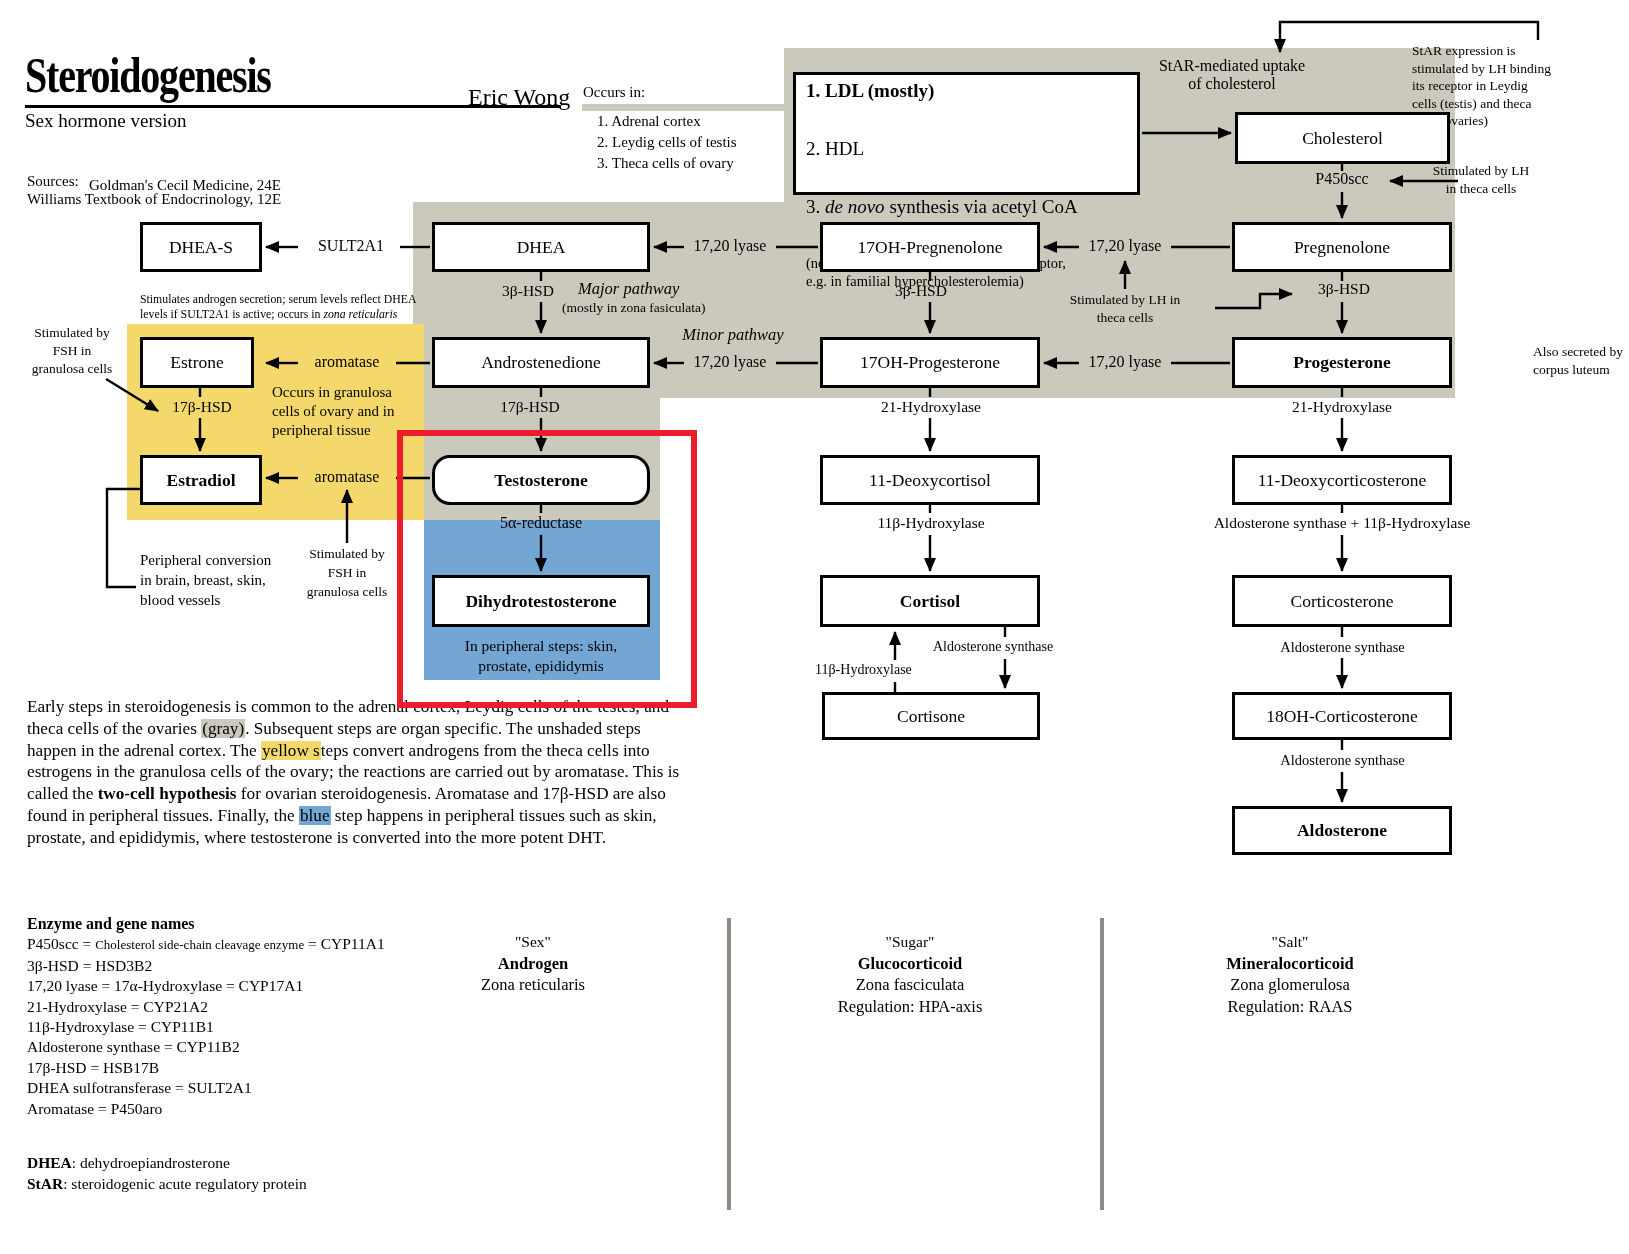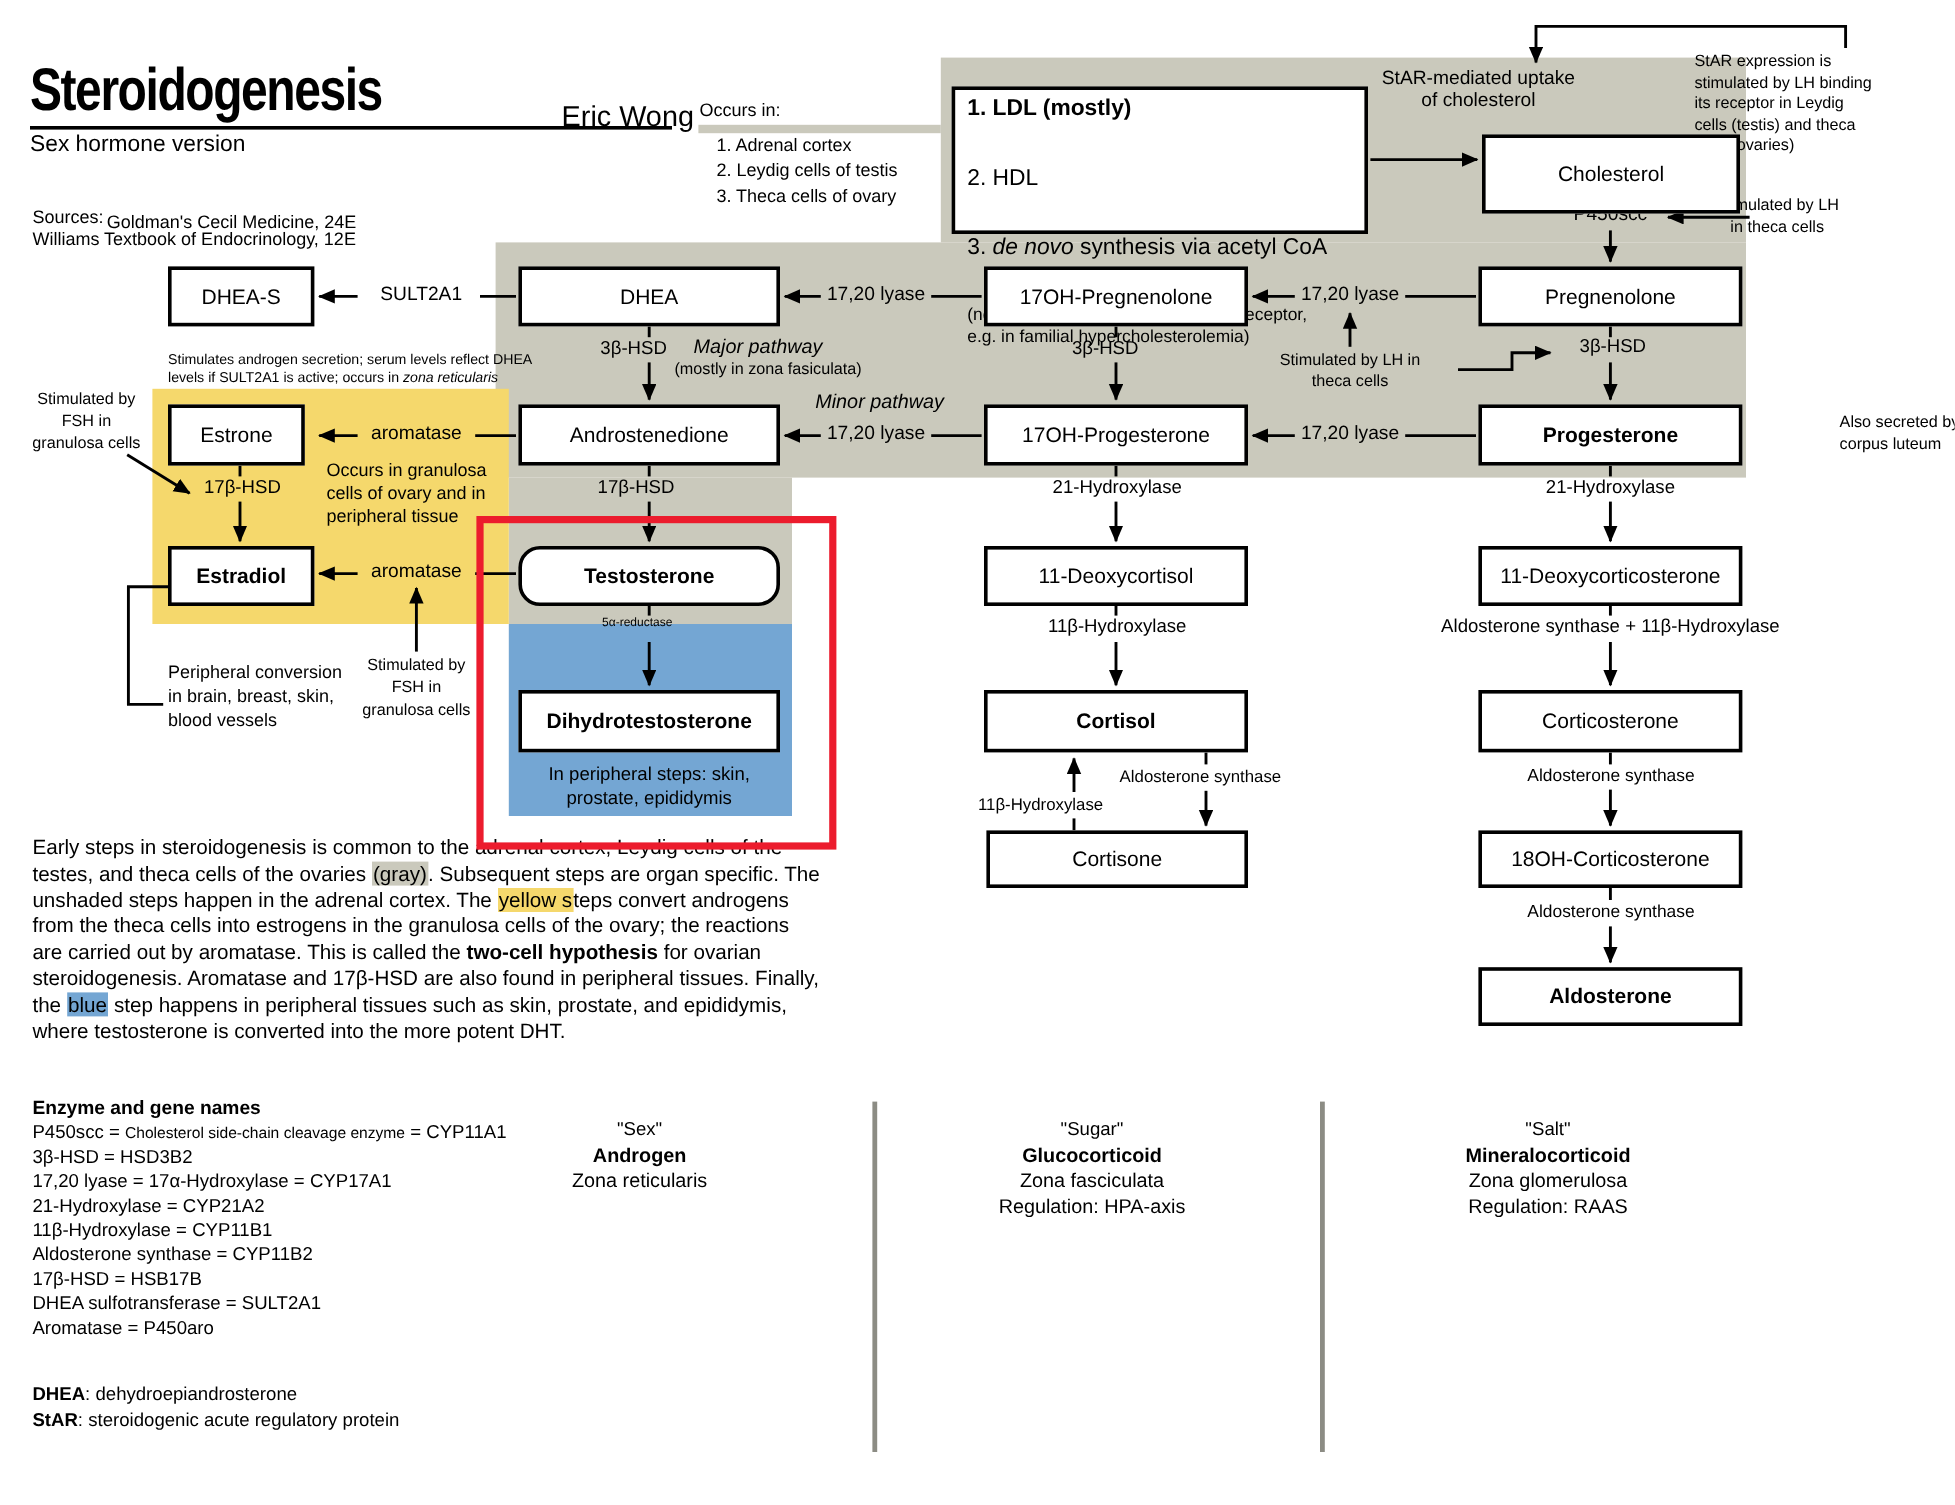--- a/index.html
+++ b/index.html
@@ -1,17 +1,17 @@
 <!DOCTYPE html>
 <html style="--gray: #cac9bc; --yellow: #f5d86c; --blue: #74a6d3; --red: #ec1c2d;"><head>
 <meta charset="utf-8">
 <style>
   html,body{margin:0;padding:0;background:#fff;}
   #canvas{position:relative;width:1629px;height:1254px;background:#fff;overflow:hidden;
-          font-family:Liberation Sans, sans-serif;color:#000;}
+          font-family:Liberation Serif, serif;color:#000;}
   .bgfill{position:absolute;z-index:0;}
   #arrowsvg{position:absolute;left:0;top:0;z-index:1;pointer-events:none;}
   .lbl{position:absolute;z-index:2;text-align:center;line-height:1.15;white-space:pre-line;}
   .lft{text-align:left;}
   .it{font-style:italic;}
   .b{font-weight:bold;}
   .box{position:absolute;z-index:3;background:#fff;border:3px solid #000;box-sizing:border-box;
        display:flex;align-items:center;justify-content:center;font-size:17.5px;text-align:center;gap:36px;}
   .box.bold{font-weight:bold;}
   .redrect{position:absolute;z-index:4;border:6px solid var(--red);box-sizing:border-box;background:transparent;pointer-events:none;}
@@ -124,21 +124,21 @@
   <div class="lbl lft" style="left:597px;top:155px;width:180px;font-size:15px;">3. Theca cells of ovary</div>
 
   <div class="box" style="left:793px;top:72px;width:347px;height:123px;flex-direction:column;align-items:flex-start;justify-content:flex-start;padding:5px 10px;text-align:left;">
     <div style="font-size:19px;font-weight:bold;">1. LDL (mostly)</div>
     <div style="font-size:19px;">2. HDL</div>
     <div style="font-size:19px;"><span>3. </span><span class="it">de novo</span><span> synthesis via acetyl CoA</span></div>
     <div style="font-size:14.5px;line-height:1.25;white-space:pre-line;">(normal adrenal synthesis w/o LDL receptor,
 e.g. in familial hypercholesterolemia)</div>
   </div>
 
-  <div class="box" style="left:1235px;top:112px;width:215px;height:66px;">
+  <div class="box" style="left:1235px;top:112px;width:215px;height:52px;">
       <span>Cholesterol</span>
     </div>
   <div class="box" style="left:140px;top:222px;width:122px;height:50px;">
       <span>DHEA-S</span>
     </div>
   <div class="box" style="left:432px;top:222px;width:218px;height:50px;">
       <span>DHEA</span>
     </div>
   <div class="box" style="left:820px;top:222px;width:220px;height:50px;">
       <span>17OH-Pregnenolone</span>
@@ -200,21 +200,21 @@
   <div class="lbl lft" style="left:562px;top:300px;width:190px;font-size:13.5px;">(mostly in zona fasiculata)</div>
   <div class="lbl it" style="left:663px;top:326px;width:140px;font-size:16.5px;">Minor pathway</div>
   <div class="lbl" style="left:686px;top:353px;width:88px;font-size:16px;">17,20 lyase</div>
   <div class="lbl" style="left:1081px;top:353px;width:88px;font-size:16px;">17,20 lyase</div>
   <div class="lbl" style="left:302px;top:353px;width:90px;font-size:16px;">aromatase</div>
   <div class="lbl" style="left:302px;top:468px;width:90px;font-size:16px;">aromatase</div>
   <div class="lbl" style="left:160px;top:398px;width:84px;font-size:15.5px;">17β-HSD</div>
   <div class="lbl" style="left:488px;top:398px;width:84px;font-size:15.5px;">17β-HSD</div>
   <div class="lbl" style="left:875px;top:398px;width:112px;font-size:15.5px;">21-Hydroxylase</div>
   <div class="lbl" style="left:1286px;top:398px;width:112px;font-size:15.5px;">21-Hydroxylase</div>
-  <div class="lbl" style="left:481px;top:514px;width:100px;font-size:10px;">5α-reductase</div>
+  <div class="lbl" style="left:491px;top:514px;width:100px;font-size:16px;">5α-reductase</div>
   <div class="lbl" style="left:869px;top:514px;width:124px;font-size:15.5px;">11β-Hydroxylase</div>
   <div class="lbl" style="left:1152px;top:514px;width:380px;font-size:15.5px;">Aldosterone synthase + 11β-Hydroxylase</div>
   <div class="lbl lft" style="left:933px;top:639px;width:145px;font-size:14px;">Aldosterone synthase</div>
   <div class="lbl lft" style="left:815px;top:662px;width:130px;font-size:14px;">11β-Hydroxylase</div>
   <div class="lbl" style="left:1270px;top:639px;width:145px;font-size:14.5px;">Aldosterone synthase</div>
   <div class="lbl" style="left:1270px;top:752px;width:145px;font-size:14.5px;">Aldosterone synthase</div>
 
   <div class="lbl" style="left:1148px;top:57px;width:168px;font-size:16px;">StAR-mediated uptake
 of cholesterol</div>
   <div class="lbl lft" style="left:1412px;top:42px;width:170px;font-size:13.5px;line-height:1.3;">StAR expression is

